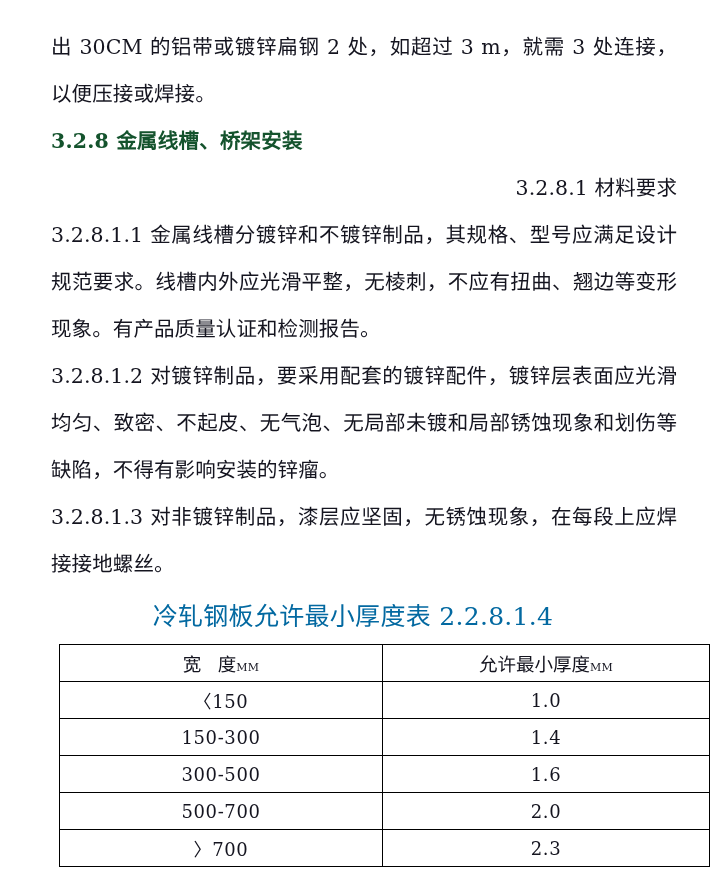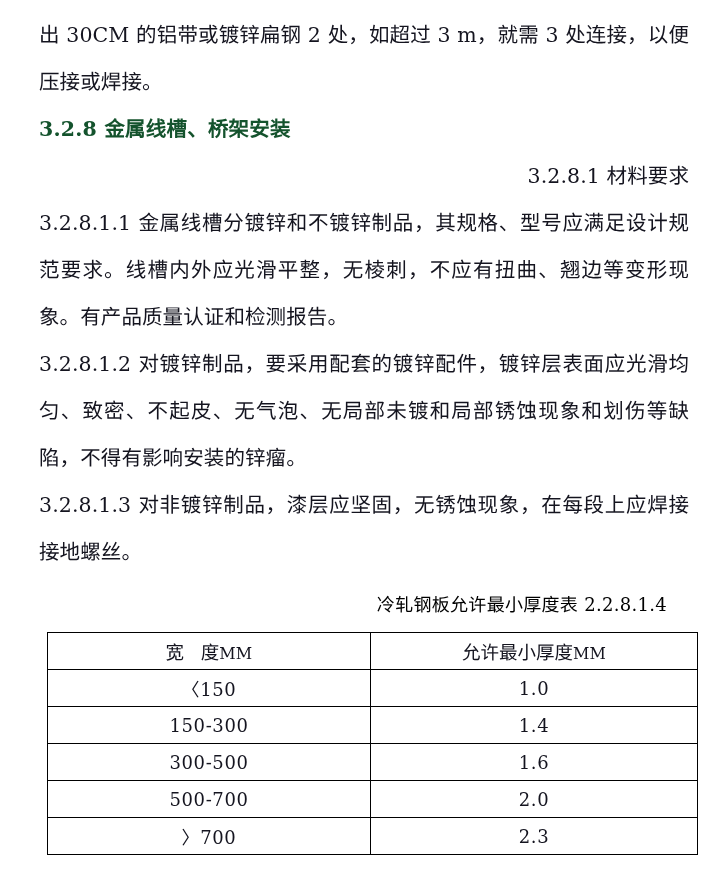--- a/index.html
+++ b/index.html
@@ -14,21 +14,21 @@
     overflow: hidden;
     font-family: "DejaVu Serif", "Liberation Serif", serif;
     color: #12121e;
     -webkit-font-smoothing: antialiased;
   }
   .page {
     position: relative;
     width: 713px;
     height: 888px;
     box-sizing: border-box;
-    padding: 4px;
+    padding: 16px;
   }
   .doc-body {
     padding: 0 20px 0 35px;
   }
   
   .para {
     font-size: 20.5px;
     line-height: 47px;
     margin: 0;
     text-align: justify;
@@ -49,26 +49,26 @@
     font-weight: bold;
     margin: 0;
     color: #14532d;
     letter-spacing: 0.2px;
   }
   
   .table-wrap {
     margin-top: 12px;
   }
   .table-title {
-    font-size: 18px;
+    font-size: 25px;
     line-height: 34px;
-    text-align: right;
+    text-align: center;
     padding-right: 22px;
     margin: 0 0 10px 0;
-    color: #000000;
+    color: #0369a1;
     letter-spacing: 0.3px;
   }
   table.spec {
     border-collapse: collapse;
     width: 650px;
     margin-left: 8px;
     table-layout: fixed;
   }
   table.spec td, table.spec th {
     border: 1.3px solid #000000;
@@ -80,21 +80,21 @@
     padding: 0;
     color: #14141f;
     font-family: "DejaVu Serif", "Liberation Serif", serif;
   }
   table.spec th {
     font-size: 18.5px;
   }
   table.spec col.c1 { width: 323px; }
   table.spec col.c2 { width: 327px; }
   .unit {
-    font-size: 16px;
+    font-size: 11px;
     letter-spacing: 0.2px;
   }
   .wide-space {
     display: inline-block;
     width: 0.9em;
   }
   .nums {
     font-family: "DejaVu Serif", "Liberation Serif", serif;
     letter-spacing: 0.6px;
     margin-top: 44px;

